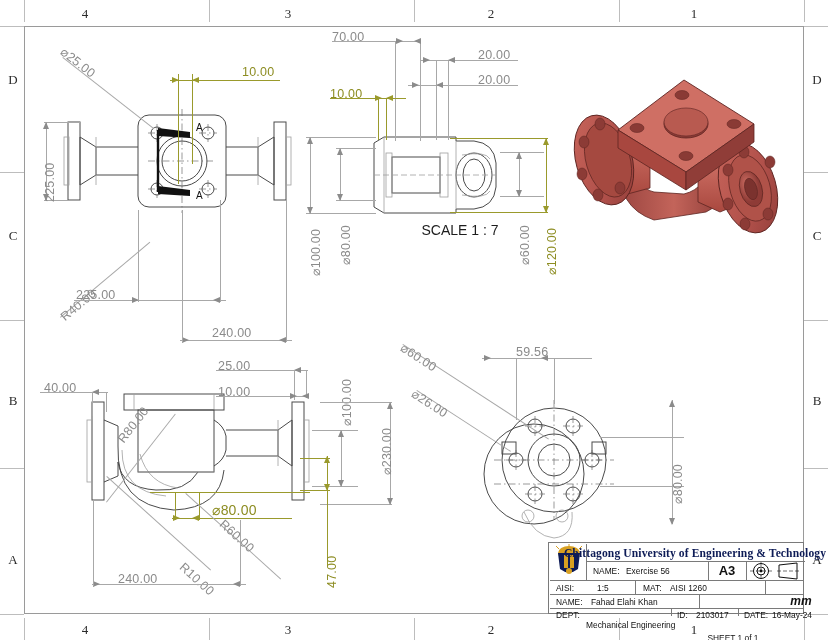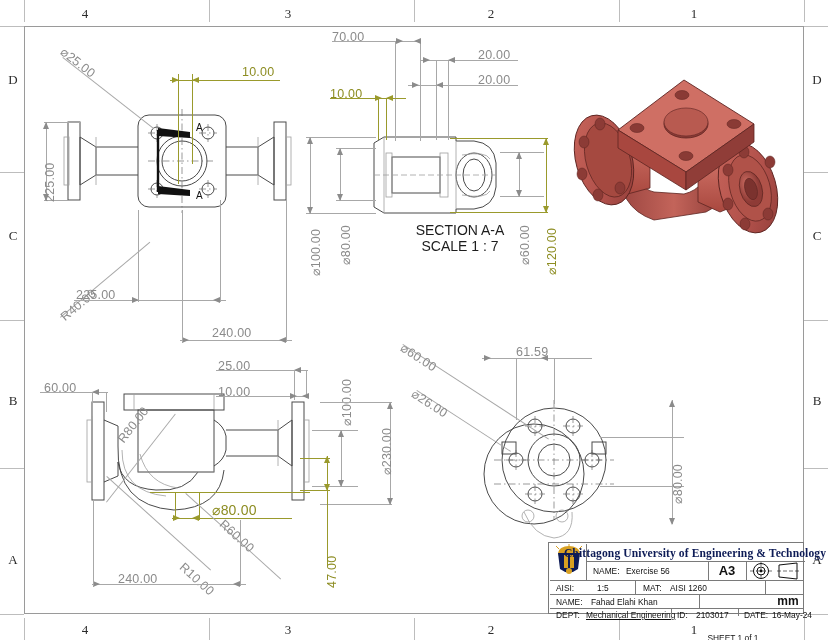--- a/index.html
+++ b/index.html
@@ -198,21 +198,20 @@
     <ellipse class="g-stroke" cx="104" cy="40" rx="11" ry="16"></ellipse>
     <path class="g-thin" d="M92 20 Q116 16 120 24"></path>
     <path class="g-thin" d="M92 60 Q116 64 120 56"></path>
 
     <line class="g-thin" x1="14" y1="2" x2="14" y2="78"></line>
     <line class="g-thin" x1="86" y1="6" x2="86" y2="74"></line>
     <line class="g-thin" x1="4" y1="40" x2="126" y2="40" stroke-dasharray="6 3"></line>
   </svg>
 
   <div class="sect-label" style="left:370px;top:222px;width:180px;">
-    <div>SECTION A-A</div>
     <div>SCALE 1 : 7</div>
   </div>
 
   <div>
 
     <div class="ln h" style="left:332px;top:41px;width:86px;"></div>
     <div class="ln v" style="left:395px;top:41px;height:100px;"></div>
     <div class="ln v" style="left:420px;top:41px;height:100px;"></div>
     <div class="arw r" style="left:396px;top:38px;"></div>
     <div class="arw l" style="left:414px;top:38px;"></div>
@@ -364,21 +363,21 @@
     <rect class="g-stroke" x="214" y="14" width="12" height="98"></rect>
     <rect class="g-thin" x="226" y="32" width="5" height="62"></rect>
   </svg>
 
   <div>
 
     <div class="ln h" style="left:40px;top:392px;width:68px;"></div>
     <div class="arw l" style="left:92px;top:389px;"></div>
     <div class="ln v" style="left:92px;top:392px;height:24px;"></div>
     <div class="ln v" style="left:106px;top:392px;height:20px;"></div>
-    <div class="dim" style="left:44px;top:381px;">60.00</div>
+    <div class="dim" style="left:44px;top:381px;">40.00</div>
 
     <div class="diag" style="left:106px;top:502px;width:112px;transform:rotate(-52deg);"></div>
     <div class="dim vert" style="left:115px;top:437px;transform:rotate(-52deg);">R80.00</div>
 
     <div class="ln h" style="left:216px;top:370px;width:92px;"></div>
     <div class="arw l" style="left:294px;top:367px;"></div>
     <div class="ln v" style="left:294px;top:370px;height:30px;"></div>
     <div class="ln v" style="left:306px;top:370px;height:28px;"></div>
     <div class="dim" style="left:218px;top:359px;">25.00</div>
 
@@ -478,21 +477,21 @@
     <div class="dim vert" style="left:406px;top:340px;transform:rotate(33deg);">⌀60.00</div>
 
     <div class="diag" style="left:417px;top:390px;width:112px;transform:rotate(33deg);"></div>
     <div class="dim vert" style="left:417px;top:386px;transform:rotate(33deg);">⌀26.00</div>
 
     <div class="ln h" style="left:482px;top:358px;width:110px;"></div>
     <div class="arw r" style="left:484px;top:355px;"></div>
     <div class="arw l" style="left:541px;top:355px;"></div>
     <div class="ln v" style="left:516px;top:358px;height:62px;"></div>
     <div class="ln v" style="left:554px;top:358px;height:46px;"></div>
-    <div class="dim" style="left:516px;top:345px;">61.59</div>
+    <div class="dim" style="left:516px;top:345px;">59.56</div>
 
     <div class="ln h" style="left:600px;top:437px;width:84px;"></div>
     <div class="ln h" style="left:600px;top:486px;width:84px;"></div>
     <div class="ln v" style="left:672px;top:400px;height:124px;"></div>
     <div class="arw u" style="left:669px;top:400px;"></div>
     <div class="arw d" style="left:669px;top:518px;"></div>
     <div class="dim vert" style="left:670px;top:504px;transform:rotate(-90deg);">⌀80.00</div>
   </div>
 
   <div class="tb" style="left:548px;top:542px;width:256px;height:72px;">
@@ -536,25 +535,25 @@
     <div class="tb-line" style="left:86px;top:37px;width:1px;height:14px;"></div>
     <div class="tb-cell" style="left:90px;top:38px;width:26px;height:13px;">MAT:</div>
     <div class="tb-cell" style="left:117px;top:38px;width:74px;height:13px;">AISI 1260</div>
     <div class="tb-line" style="left:216px;top:37px;width:1px;height:14px;"></div>
 
     <div class="tb-line" style="left:1px;top:51px;width:254px;height:1px;"></div>
     <div class="tb-cell" style="left:3px;top:52px;width:34px;height:13px;">NAME:</div>
     <div class="tb-cell" style="left:38px;top:52px;width:110px;height:13px;">Fahad Elahi Khan</div>
     <div class="tb-line" style="left:150px;top:51px;width:1px;height:14px;"></div>
     <div class="tb-cell" style="left:152px;top:52px;width:64px;height:13px;justify-content:center;padding-left:0;margin-top:36px;">SHEET 1 of 1</div>
-    <div class="tb-cell tb-mm" style="left:220px;top:50px;width:38px;height:15px;justify-content:center;padding-left:0;">mm</div>
+    <div class="tb-cell tb-mm" style="left:233px;top:50px;width:38px;height:15px;justify-content:center;padding-left:0;font-style:italic;">mm</div>
 
     <div class="tb-line" style="left:1px;top:65px;width:254px;height:1px;"></div>
     <div class="tb-cell" style="left:3px;top:66px;width:30px;height:12px;">DEPT:</div>
-    <div class="tb-cell" style="left:33px;top:66px;width:112px;height:12px;text-decoration:underline;">Mechanical Engineering</div>
+    <div class="tb-cell" style="left:33px;top:76px;width:112px;height:12px;">Mechanical Engineering</div>
     <div class="tb-line" style="left:122px;top:65px;width:1px;height:8px;"></div>
     <div class="tb-cell" style="left:124px;top:66px;width:16px;height:12px;">ID:</div>
     <div class="tb-cell" style="left:143px;top:66px;width:48px;height:12px;">2103017</div>
     <div class="tb-line" style="left:189px;top:65px;width:1px;height:8px;"></div>
     <div class="tb-cell" style="left:191px;top:66px;width:28px;height:12px;">DATE:</div>
     <div class="tb-cell" style="left:219px;top:66px;width:40px;height:12px;">16-May-24</div>
   </div>
 
 </div>
 

